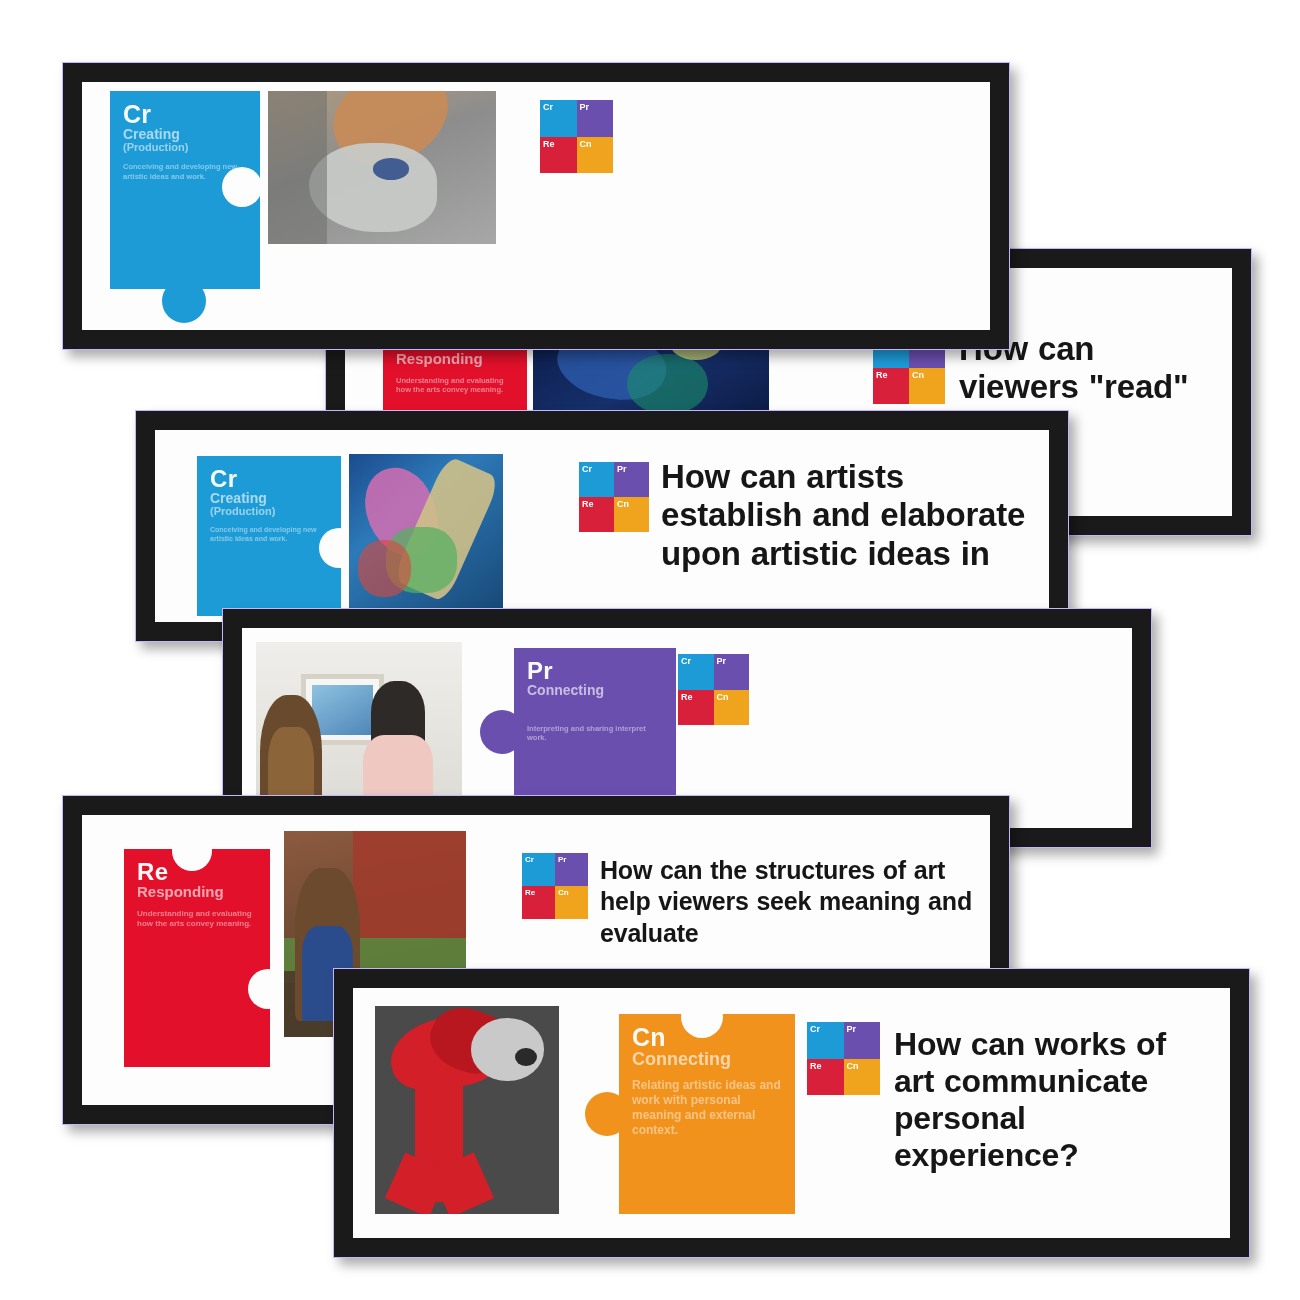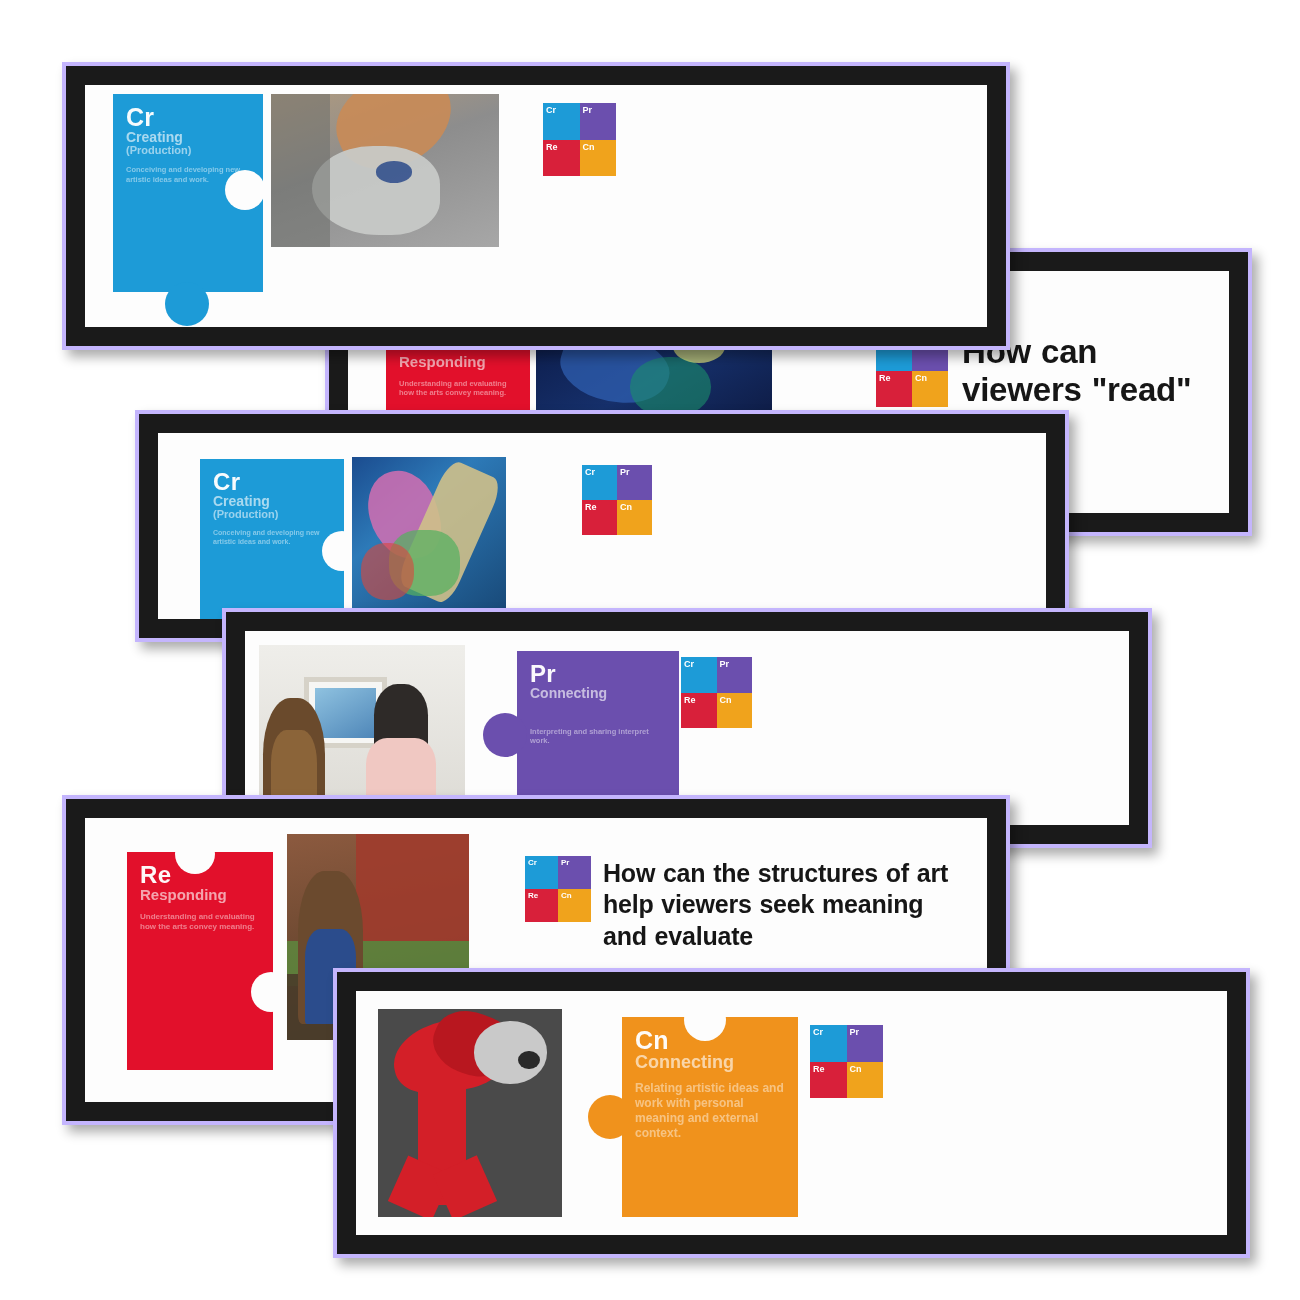--- a/index.html
+++ b/index.html
@@ -17,21 +17,21 @@
     position: relative;
     width: 1300px;
     height: 1300px;
     background: #ffffff;
   }
 
   
   .card {
     position: absolute;
     background: #1a1a1a;
-    border: 4px solid #c4b5fd;
+    border: 1px solid #c4b5fd;
     box-shadow: 6px 7px 11px rgba(0,0,0,0.33);
     overflow: hidden;
   }
   .card-inner {
     position: absolute;
     inset: 19px;
     background: #fdfdfd;
     display: flex;
     align-items: stretch;
     overflow: hidden;
@@ -223,20 +223,21 @@
 
       <div class="spacer" style="width:76px;"></div>
 
       <div class="quad" style="width:70px; height:70px; margin:32px 12px 0 0; font-size:9px;">
         <div class="q-cr">Cr</div>
         <div class="q-pr">Pr</div>
         <div class="q-re">Re</div>
         <div class="q-cn">Cn</div>
       </div>
 
+      <div class="qtext" style="font-size:33px; padding-right:18px; margin-top:26px;">How can artists establish and elaborate upon artistic ideas in</div>
     </div>
   </div>
 
   <div class="card" style="left:222px; top:608px; width:930px; height:240px; z-index:8;">
     <div class="card-inner">
       <div class="photo" style="width:206px; height:178px; margin:14px 0 0 14px;">
         <div class="layer" style="inset:0; background:linear-gradient(180deg,#efeeea 0%,#dcdad4 100%);"></div>
         <div class="layer" style="left:22%; top:18%; width:40%; height:40%; background:#f6f6f4; border:5px solid #d6d2c8;"></div>
         <div class="layer" style="left:27%; top:24%; width:30%; height:28%; background:linear-gradient(150deg,#8fc2e0,#4e86b8);"></div>
         <div class="layer" style="left:2%; top:30%; width:30%; height:72%; background:#6a4a2c; border-radius:44% 44% 6% 6%;"></div>
@@ -321,16 +322,17 @@
         </div>
       </div>
 
       <div class="quad" style="width:73px; height:73px; margin:34px 14px 0 0; font-size:9px;">
         <div class="q-cr">Cr</div>
         <div class="q-pr">Pr</div>
         <div class="q-re">Re</div>
         <div class="q-cn">Cn</div>
       </div>
 
+      <div class="qtext" style="font-size:32px; padding-right:16px; margin-top:36px;">How can works of art communicate personal experience?</div>
     </div>
   </div>
 
 </div>
 
 </body></html>

